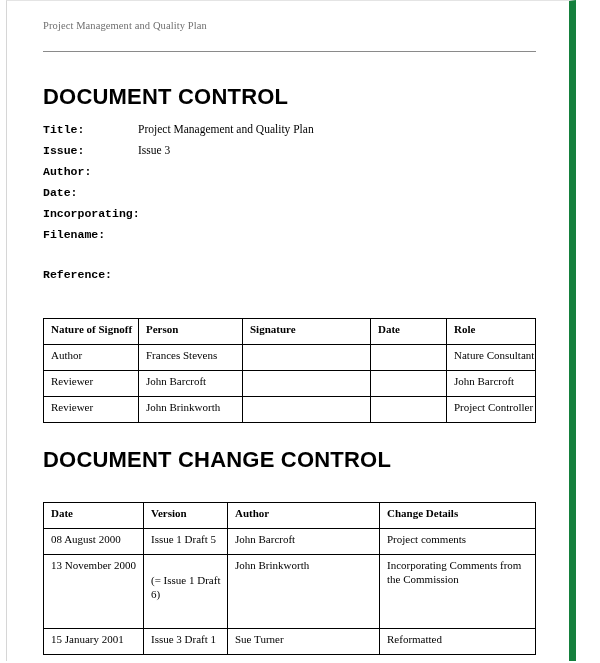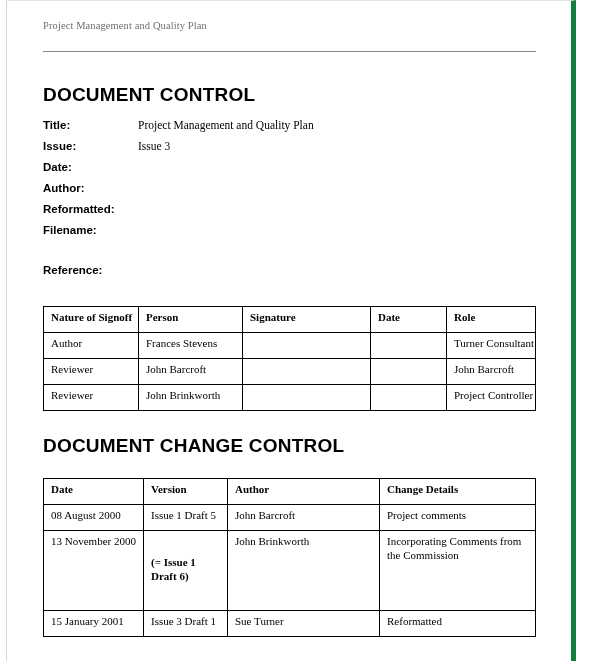--- a/index.html
+++ b/index.html
@@ -14,21 +14,21 @@
     color: #000000;
     overflow: hidden;
   }
 
   .page {
     position: relative;
     width: 570px;
     height: 661px;
     margin: 0 0 0 6px;
     border-left: 1px solid #d6d6d6;
-    border-right: 5px solid #15803d;
+    border-right: 7px solid #15803d;
     border-top: 1px solid #e4e4e4;
     background: #ffffff;
     box-sizing: border-box;
   }
 
   .doc-body {
     position: absolute;
     left: 36px;
     top: 0;
     width: 500px;
@@ -47,21 +47,21 @@
     margin-top: 20px;
     width: 493px;
     height: 0;
     border-top: 1.5px solid #8a8a8a;
   }
 
   
   .section-heading {
     font-family: "Liberation Sans", "DejaVu Sans", sans-serif;
     font-weight: bold;
-    font-size: 19px;
+    font-size: 22px;
     letter-spacing: 0.2px;
     color: #000;
   }
   .h-control   { margin-top: 32px; }
   .h-signoff   { margin-top: 26px; }
   .h-change    { margin-top: 24px; }
 
   
   .control-list {
     margin-top: 13px;
@@ -70,35 +70,35 @@
     display: flex;
     align-items: baseline;
     height: 21px;
   }
   .control-row.gap-before { margin-top: 19px; }
   .control-label {
     width: 95px;
     flex: 0 0 95px;
     font-size: 11.5px;
     font-weight: bold;
-    font-family: Liberation Sans, sans-serif;
+    font-family: Liberation Mono, monospace;
     white-space: nowrap;
   }
   .control-value {
     font-size: 11.5px;
     font-family: "Liberation Serif", "DejaVu Serif", serif;
     white-space: nowrap;
   }
 
   
   table.doc-table {
     border-collapse: collapse;
     table-layout: fixed;
     width: 492px;
-    margin-top: 21px;
+    margin-top: 29px;
     font-family: "Liberation Serif", "DejaVu Serif", serif;
   }
   table.doc-table th,
   table.doc-table td {
     border: 1px solid #000000;
     padding: 4px 6px 4px 7px;
     font-size: 11px;
     text-align: left;
     vertical-align: top;
     line-height: 1.25;
@@ -125,21 +125,21 @@
   .signoff-table col.c-date      { width: 76px; }
   .signoff-table col.c-role      { width: 89px; }
 
   
   .change-table col.c-date2    { width: 100px; }
   .change-table col.c-version  { width: 84px; }
   .change-table col.c-author   { width: 152px; }
   .change-table col.c-details  { width: 156px; }
 
   .change-table td.tall { height: 50px; }
-  .change-table td.shift-down { padding-top: 25px; font-weight: bold; }
+  .change-table td.shift-down { padding-top: 19px; }
 </style>
 </head>
 <body>
 
 <div class="page">
   <div class="doc-body">
 
     <div class="running-header">Project Management and Quality Plan</div>
     <div class="header-rule"></div>
 
@@ -148,29 +148,29 @@
     <div class="control-list">
       <div class="control-row">
         <span class="control-label">Title:</span>
         <span class="control-value">Project Management and Quality Plan</span>
       </div>
       <div class="control-row">
         <span class="control-label">Issue:</span>
         <span class="control-value">Issue 3</span>
       </div>
       <div class="control-row">
+        <span class="control-label">Author:</span>
+        <span class="control-value"></span>
+      </div>
+      <div class="control-row">
         <span class="control-label">Date:</span>
         <span class="control-value"></span>
       </div>
       <div class="control-row">
-        <span class="control-label">Author:</span>
-        <span class="control-value"></span>
-      </div>
-      <div class="control-row">
-        <span class="control-label">Reformatted:</span>
+        <span class="control-label">Incorporating:</span>
         <span class="control-value"></span>
       </div>
       <div class="control-row">
         <span class="control-label">Filename:</span>
         <span class="control-value"></span>
       </div>
       <div class="control-row gap-before">
         <span class="control-label">Reference:</span>
         <span class="control-value"></span>
       </div>
@@ -193,21 +193,21 @@
           <th>Date</th>
           <th>Role</th>
         </tr>
       </thead>
       <tbody>
         <tr>
           <td>Author</td>
           <td>Frances Stevens</td>
           <td></td>
           <td></td>
-          <td>Turner Consultant</td>
+          <td>Nature Consultant</td>
         </tr>
         <tr>
           <td>Reviewer</td>
           <td>John Barcroft</td>
           <td></td>
           <td></td>
           <td>John Barcroft</td>
         </tr>
         <tr>
           <td>Reviewer</td>

